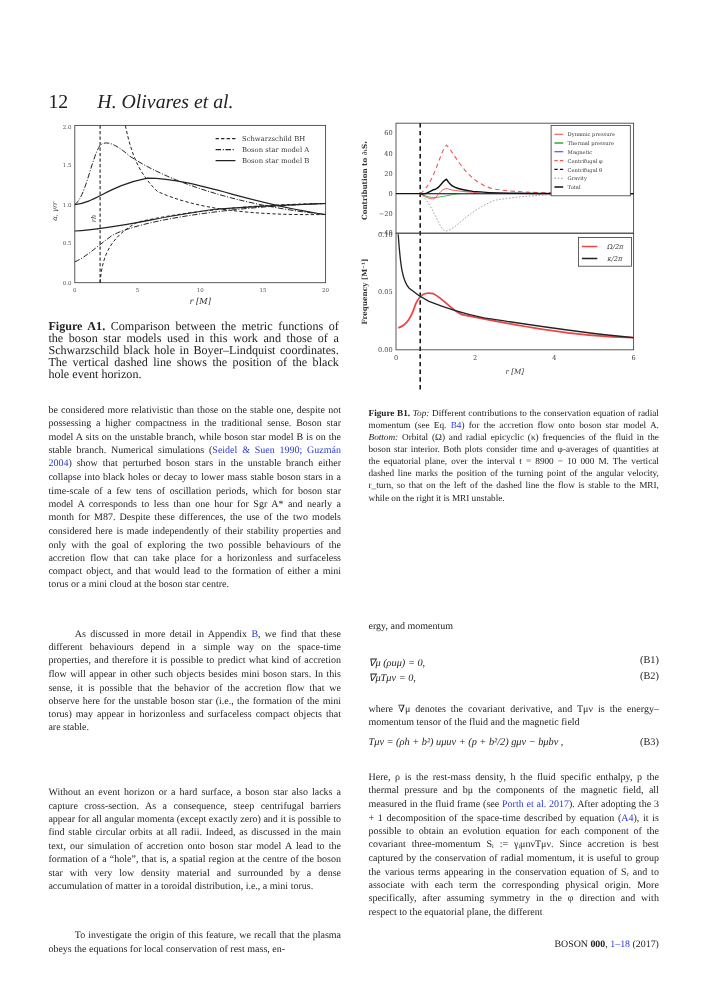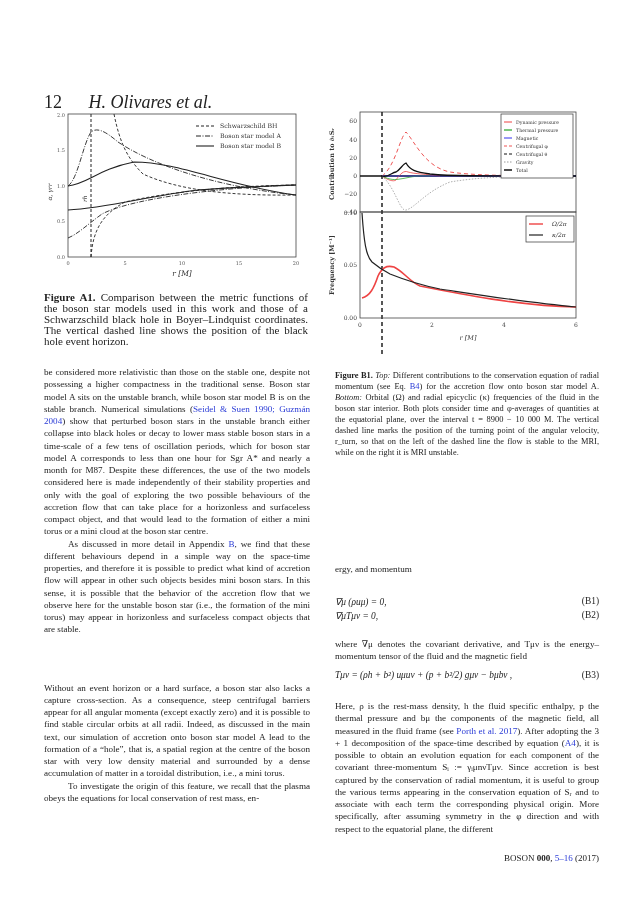--- a/index.html
+++ b/index.html
@@ -1,24 +1,24 @@
 <!DOCTYPE html>
 <html><head>
 <meta charset="utf-8">
 <style>
   html, body { margin:0; padding:0; background:#fff; }
   body { width:638px; height:902px; position:relative; overflow:hidden;
          font-family:"Liberation Serif", "DejaVu Serif", serif; color:#222; }
   .abs { position:absolute; }
-  .header { left:44px; top:92px; font-size:18px; }
+  .header { left:44px; top:82px; font-size:18px; }
   .header .pg { display:inline-block; width:40px; }
   .header .auth { font-style:italic; }
   .col { font-size:9.1px; line-height:12.25px; text-align:justify; }
   .col p { margin:0; }
-  .col p.ind { text-indent:24px; }
+  .col p.ind { text-indent:24px;margin-top:32px; }
   .cap b { font-weight:bold; }
   .link { color:#2a3bd6; }
   .sec { font-weight:bold; font-size:9.6px; line-height:13px; }
   .eq { font-size:9.4px; font-style:italic;font-family:Liberation Serif, serif; }
   .eqno { font-style:normal; position:absolute; right:0; }
   svg text { font-family:"DejaVu Serif", serif; }
   .footer { font-size:9px; }
 </style>
 </head>
 <body>
@@ -170,14 +170,14 @@
 </div>
 <div class="abs col" style="left:335px;top:638px;width:264px">where ∇μ denotes the covariant derivative, and Tμν is the energy–momentum tensor of the fluid and the magnetic field</div>
 <div class="abs eq" style="left:335px;top:670px;width:264px">
   <span>Tμν = (ρh + b²) uμuν + (p + b²/2) gμν − bμbν ,</span><span class="eqno">(B3)</span>
 </div>
 <div class="abs col" style="left:335px;top:700px;width:264px">
   <span>Here, ρ is the rest-mass density, h the fluid specific enthalpy, p the thermal pressure and bμ the components of the magnetic field, all measured in the fluid frame (see </span><span class="link">Porth et al. 2017</span><span>). After adopting the 3 + 1 decomposition of the space-time described by equation (</span><span class="link">A4</span><span>), it is possible to obtain an evolution equation for each component of the covariant three-momentum Sᵢ := γᵢμnνTμν. Since accretion is best captured by the conservation of radial momentum, it is useful to group the various terms appearing in the conservation equation of Sᵣ and to associate with each term the corresponding physical origin. More specifically, after assuming symmetry in the φ direction and with respect to the equatorial plane, the different</span>
 </div>
 
 <div class="abs footer" style="left:335px;top:853px;width:264px;text-align:right">
-  <span>BOSON </span><b>000</b><span>, </span><span class="link">5–16</span><span> (2017)</span>
+  <span>BOSON </span><b>000</b><span>, </span><span class="link">1–18</span><span> (2017)</span>
 </div>
 
 </body></html>

